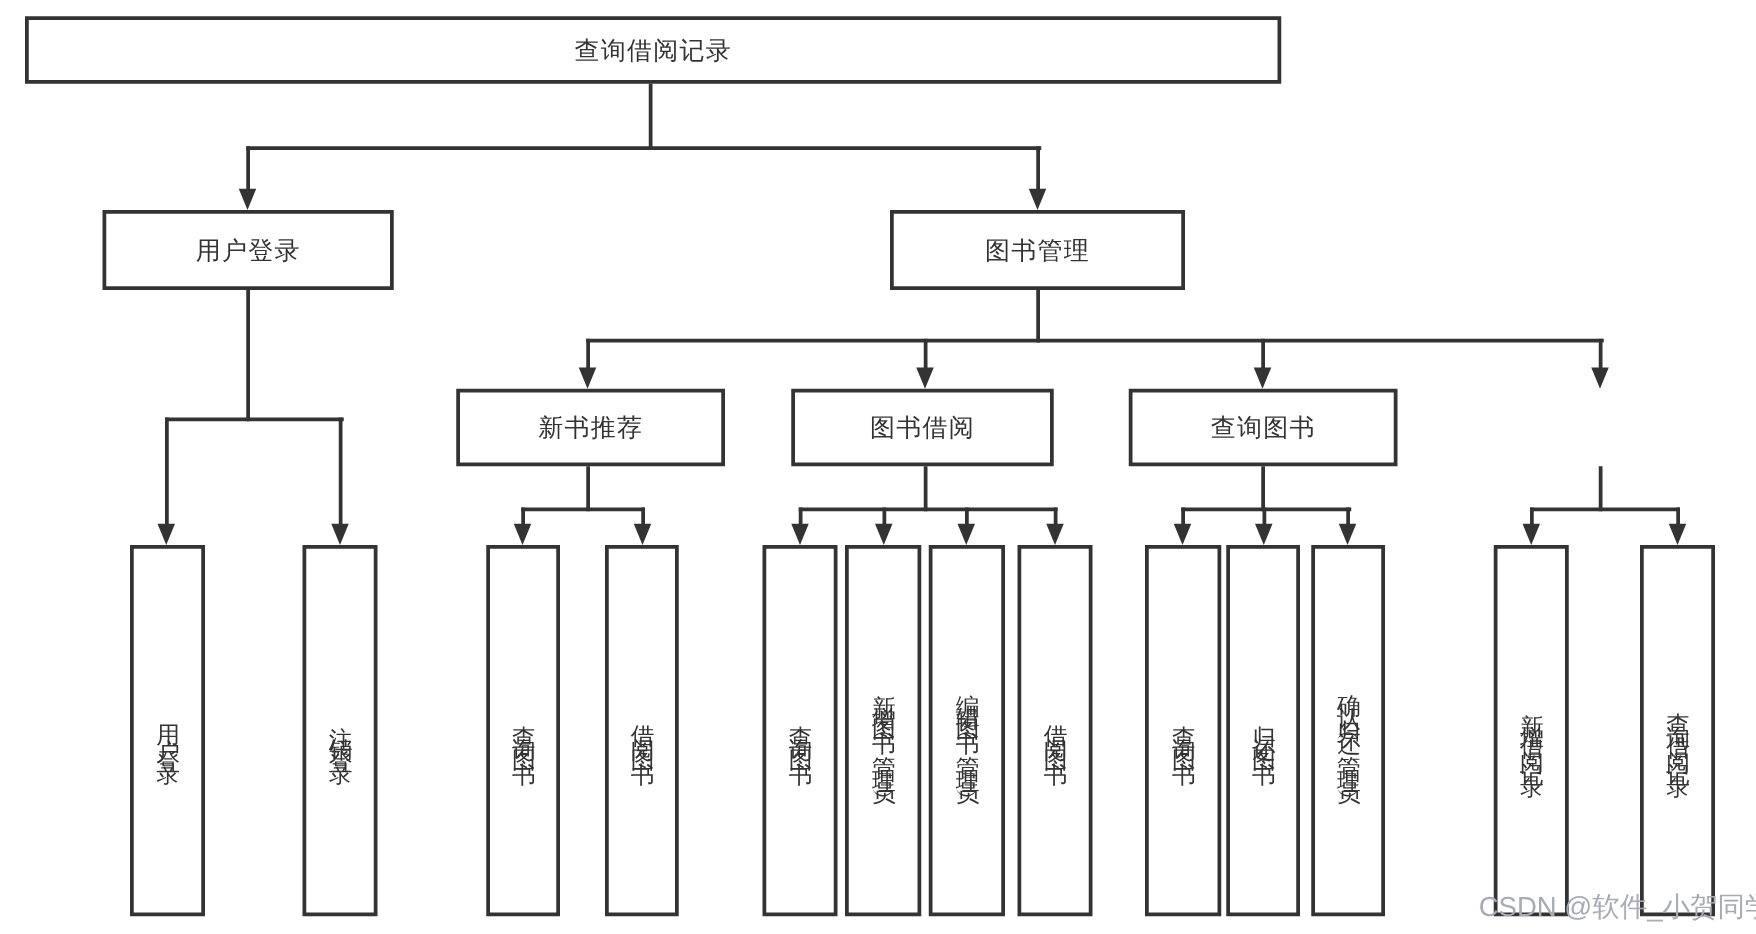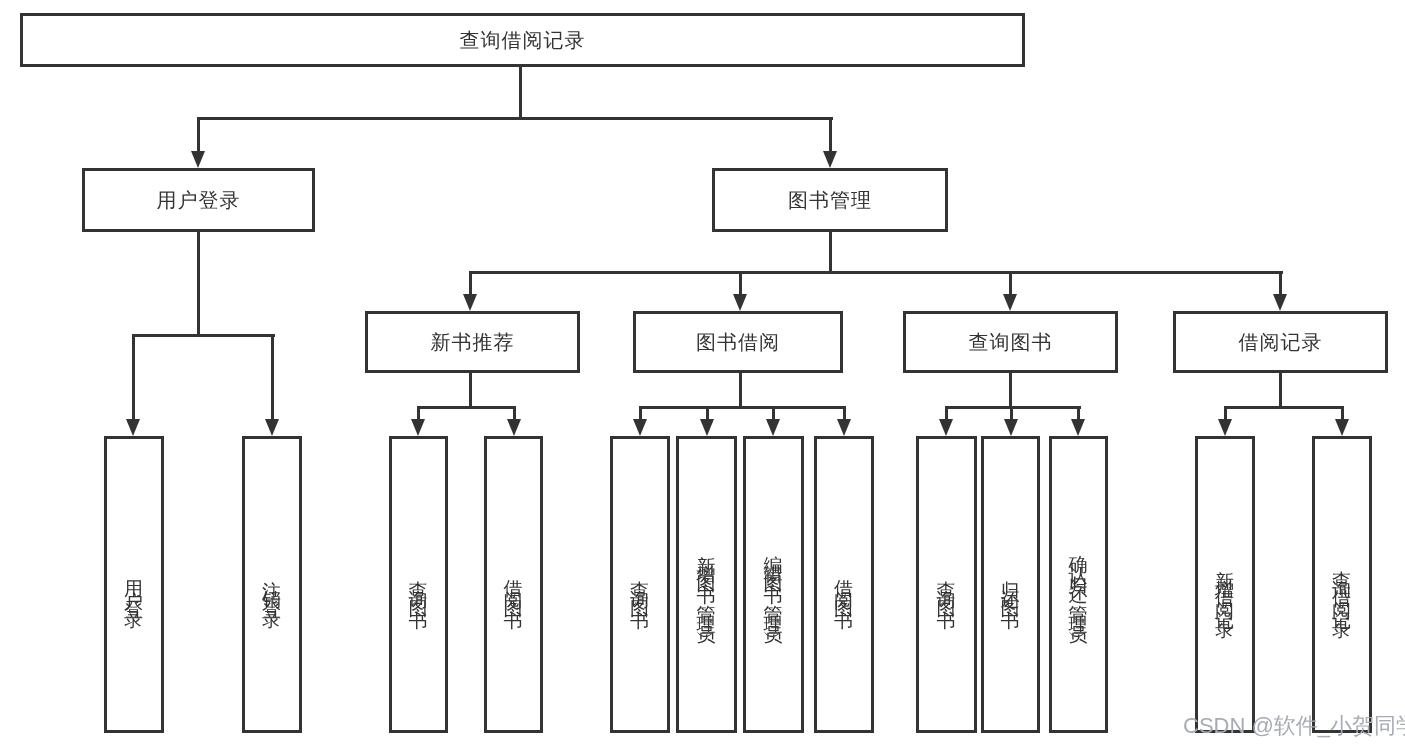--- a/index.html
+++ b/index.html
@@ -99,23 +99,20 @@
 
   <div class="box" style="left:365px; top:311px; width:215px; height:62px;">
     <span class="hlabel">新书推荐</span>
   </div>
   <div class="box" style="left:633px; top:311px; width:210px; height:62px;">
     <span class="hlabel">图书借阅</span>
   </div>
   <div class="box" style="left:903px; top:311px; width:215px; height:62px;">
     <span class="hlabel">查询图书</span>
   </div>
-  <div class="box" style="left:1173px; top:311px; width:215px; height:62px;">
-    <span class="hlabel">借阅记录</span>
-  </div>
 
   <div class="line" style="left:469px; top:373px; width:3px; height:36px;"></div>
   <div class="line" style="left:417px; top:406px; width:99px; height:3px;"></div>
   <div class="line" style="left:417px; top:406px; width:3px; height:16px;"></div>
   <div class="arrowhead" style="left:411px; top:419px;"></div>
   <div class="line" style="left:513px; top:406px; width:3px; height:16px;"></div>
   <div class="arrowhead" style="left:507px; top:419px;"></div>
 
   <div class="line" style="left:739px; top:373px; width:3px; height:36px;"></div>
   <div class="line" style="left:639px; top:406px; width:207px; height:3px;"></div>

